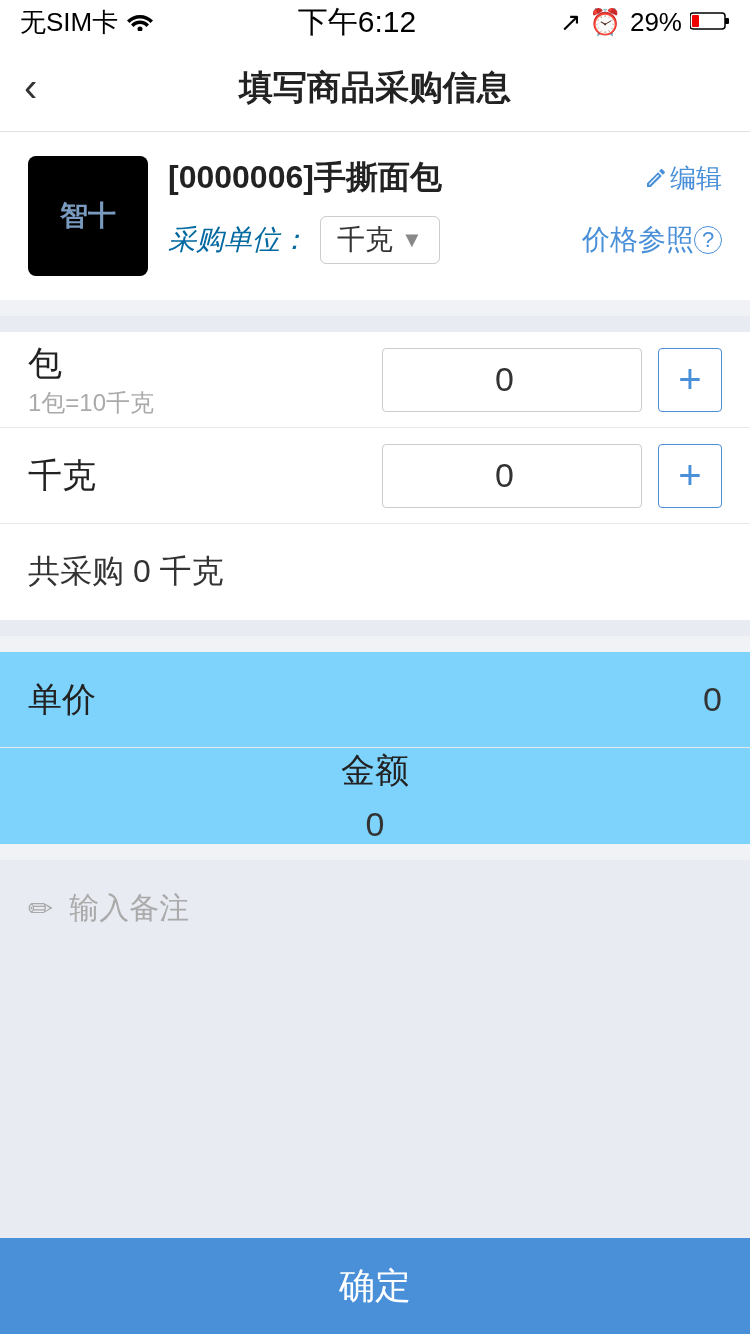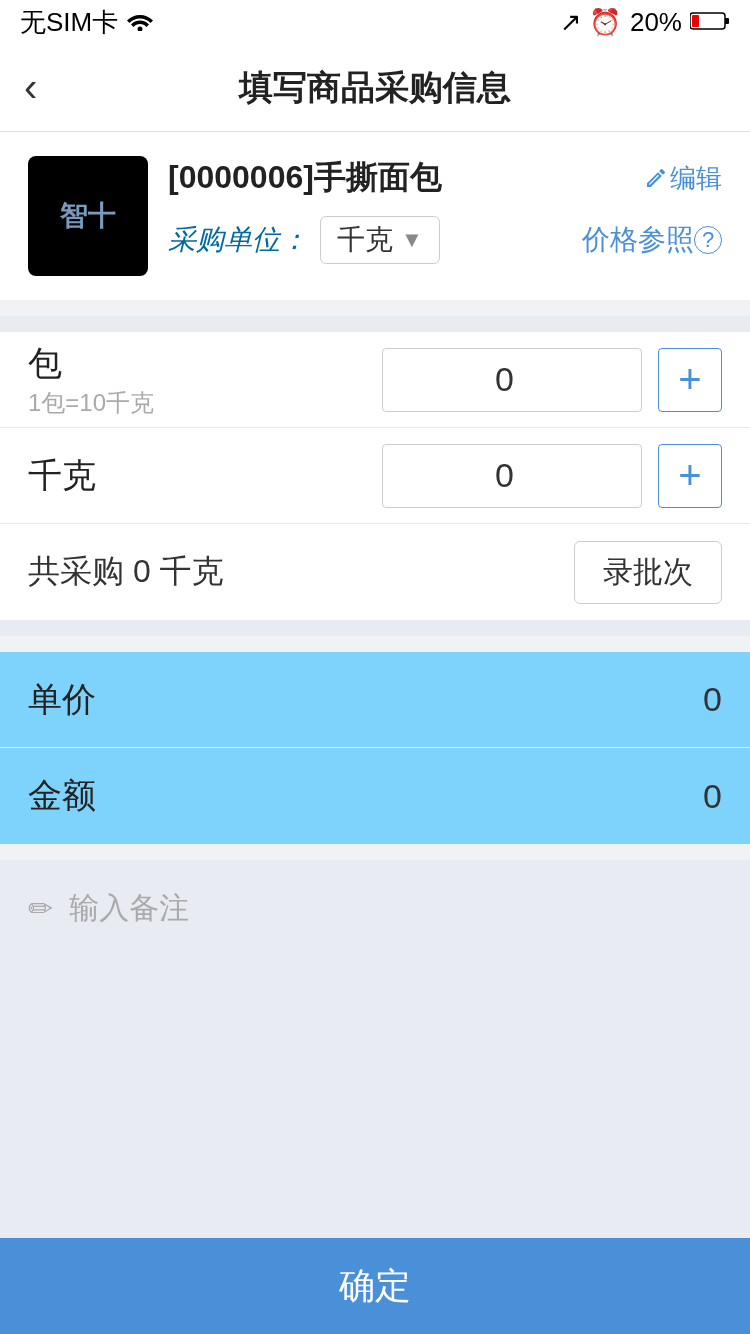--- a/index.html
+++ b/index.html
@@ -238,20 +238,21 @@
     .price-row {
       display: flex;
       align-items: center;
       justify-content: space-between;
       padding: 0 28px;
       height: 96px;
       border-bottom: 1px solid #e8e8e8;
     }
     .price-row:last-child {
       border-bottom: none;
+      flex-direction: column;
     }
     .price-row-label {
       font-size: 34px;
       color: #222;
     }
     .price-row-value {
       font-size: 34px;
       color: #333;
     }
 
@@ -309,24 +310,25 @@
     <div class="status-bar-left">
       <span>无SIM卡</span>
       <span>
         <svg width="28" height="20" viewBox="0 0 28 20">
           <path d="M14 4C9 4 4.5 6 1 9.5L3.5 12C6.3 9.2 10 7.5 14 7.5s7.7 1.7 10.5 4.5L27 9.5C23.5 6 19 4 14 4z" fill="#000"></path>
           <path d="M14 9.5C10.5 9.5 7.3 11 5 13.5L7.5 16C9.1 14.2 11.4 13 14 13s4.9 1.2 6.5 3L23 13.5C20.7 11 17.5 9.5 14 9.5z" fill="#000"></path>
           <circle cx="14" cy="18" r="2.5" fill="#000"></circle>
         </svg>
       </span>
     </div>
+    <div class="status-bar-center">下午6:12</div>
     <div class="status-bar-right">
       <span>↗</span>
       <span>⏰</span>
-      <span>20%</span>
+      <span>29%</span>
       <span>
         <svg width="40" height="20" viewBox="0 0 40 20">
           <rect x="0" y="2" width="35" height="16" rx="3" ry="3" fill="none" stroke="#000" stroke-width="1.5"></rect>
           <rect x="35" y="7" width="4" height="6" rx="1" fill="#000"></rect>
           <rect x="2" y="4" width="7" height="12" rx="1" fill="#e00"></rect>
         </svg>
       </span>
     </div>
   </div>
 
@@ -389,21 +391,20 @@
         <div class="plus-btn">+</div>
       </div>
     </div>
 
   </div>
 
   <div class="summary-row">
     <span class="summary-text">
       <span>共采购</span>&nbsp;<span>0</span>&nbsp;<span>千克</span>
     </span>
-    <button class="batch-btn">录批次</button>
   </div>
 
   <div class="divider-section"></div>
 
   <div class="price-section">
 
     <div class="price-row">
       <span class="price-row-label">单价</span>
       <span class="price-row-value">0</span>
     </div>

